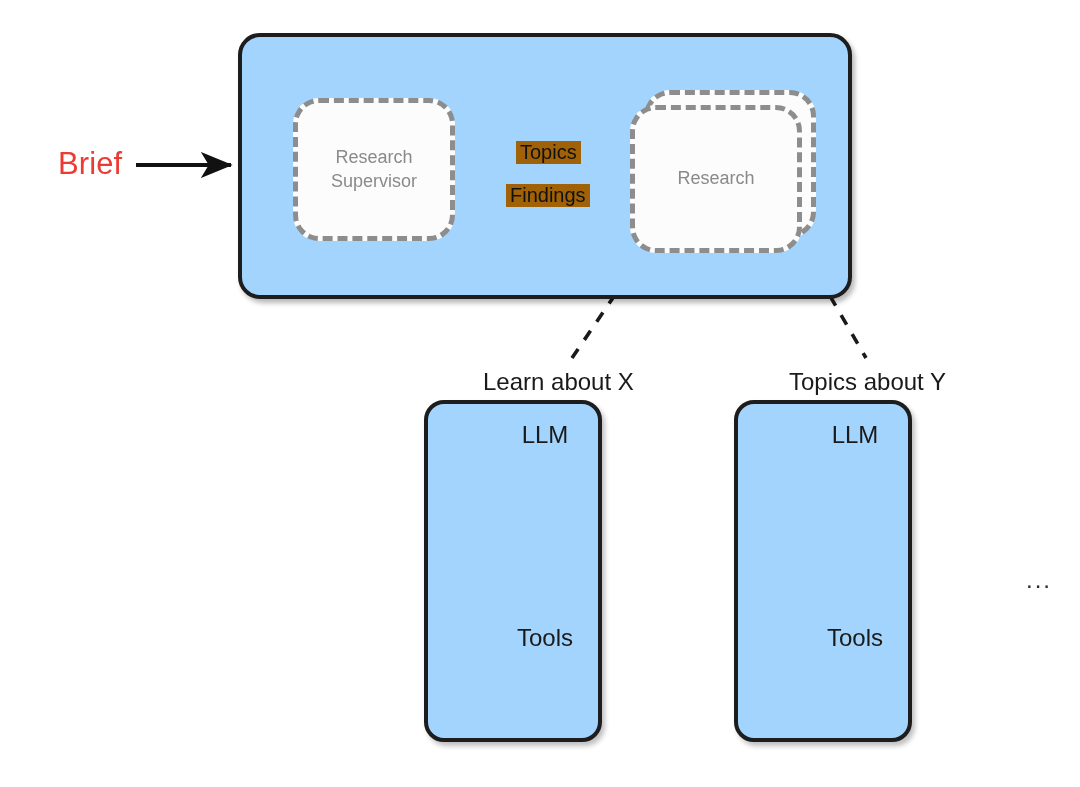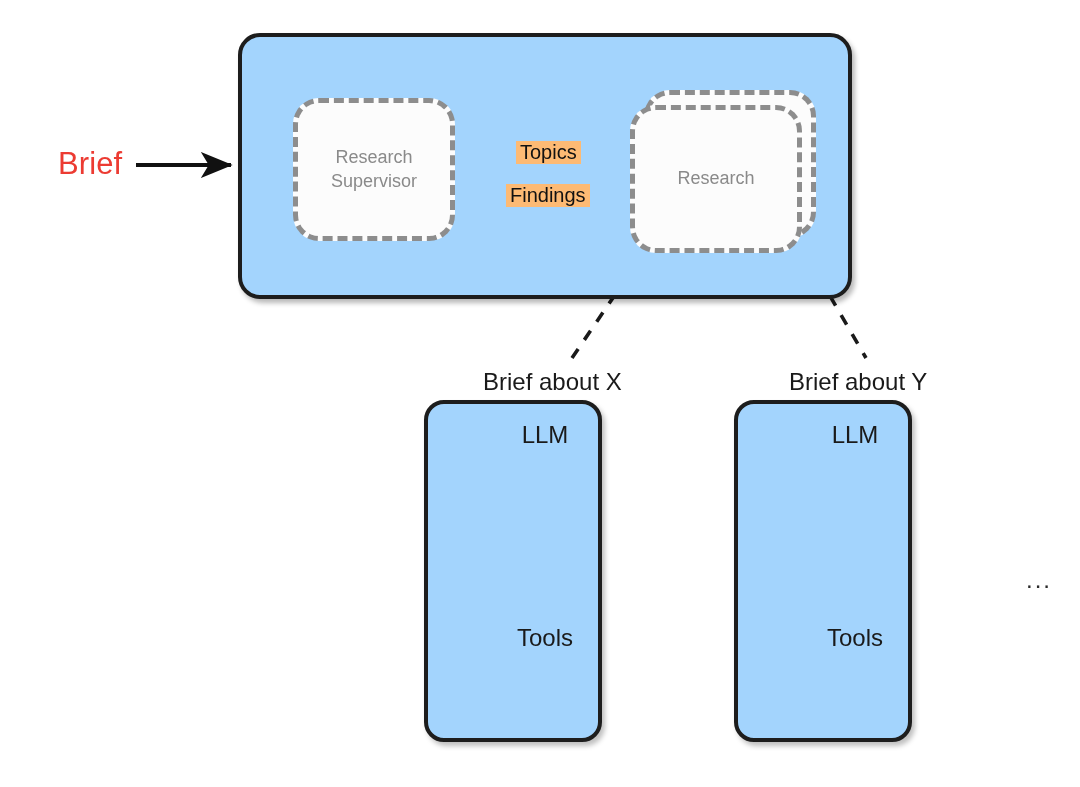--- a/index.html
+++ b/index.html
@@ -100,21 +100,21 @@
     left: 0px;
     top: 15px;
     width: 172px;
     height: 148px;
   }
 
   
   .edge-label {
     font-size: 20px;
     color: #111111;
-    background: #fdba74;
+    background: #a16207;
     padding: 0 4px;
   }
   #topics-label  { left: 516px; top: 141px; }
   #findings-label{ left: 506px; top: 184px; text-align: center; }
 
   
   .subagent-caption {
     font-size: 24px;
     color: #1a1a1a;
     top: 368px;
@@ -292,22 +292,22 @@
     <div class="dashed-node" id="subagents-node-front">
       <span>
         <span>Research</span><br>
       </span>
     </div>
   </div>
 
   <div class="abs edge-label" id="topics-label">Topics</div>
   <div class="abs edge-label" id="findings-label">Findings</div>
 
-  <div class="abs subagent-caption" id="caption-x">Brief about X</div>
-  <div class="abs subagent-caption" id="caption-y">Brief about Y</div>
+  <div class="abs subagent-caption" id="caption-x">Learn about X</div>
+  <div class="abs subagent-caption" id="caption-y">Topics about Y</div>
 
   <div class="subagent-box" id="subagent-box-x">
     <div class="node-caption llm-caption">LLM</div>
     <div class="node-caption tools-caption">Tools</div>
   </div>
 
   <div class="subagent-box" id="subagent-box-y">
     <div class="node-caption llm-caption">LLM</div>
     <div class="node-caption tools-caption">Tools</div>
   </div>

